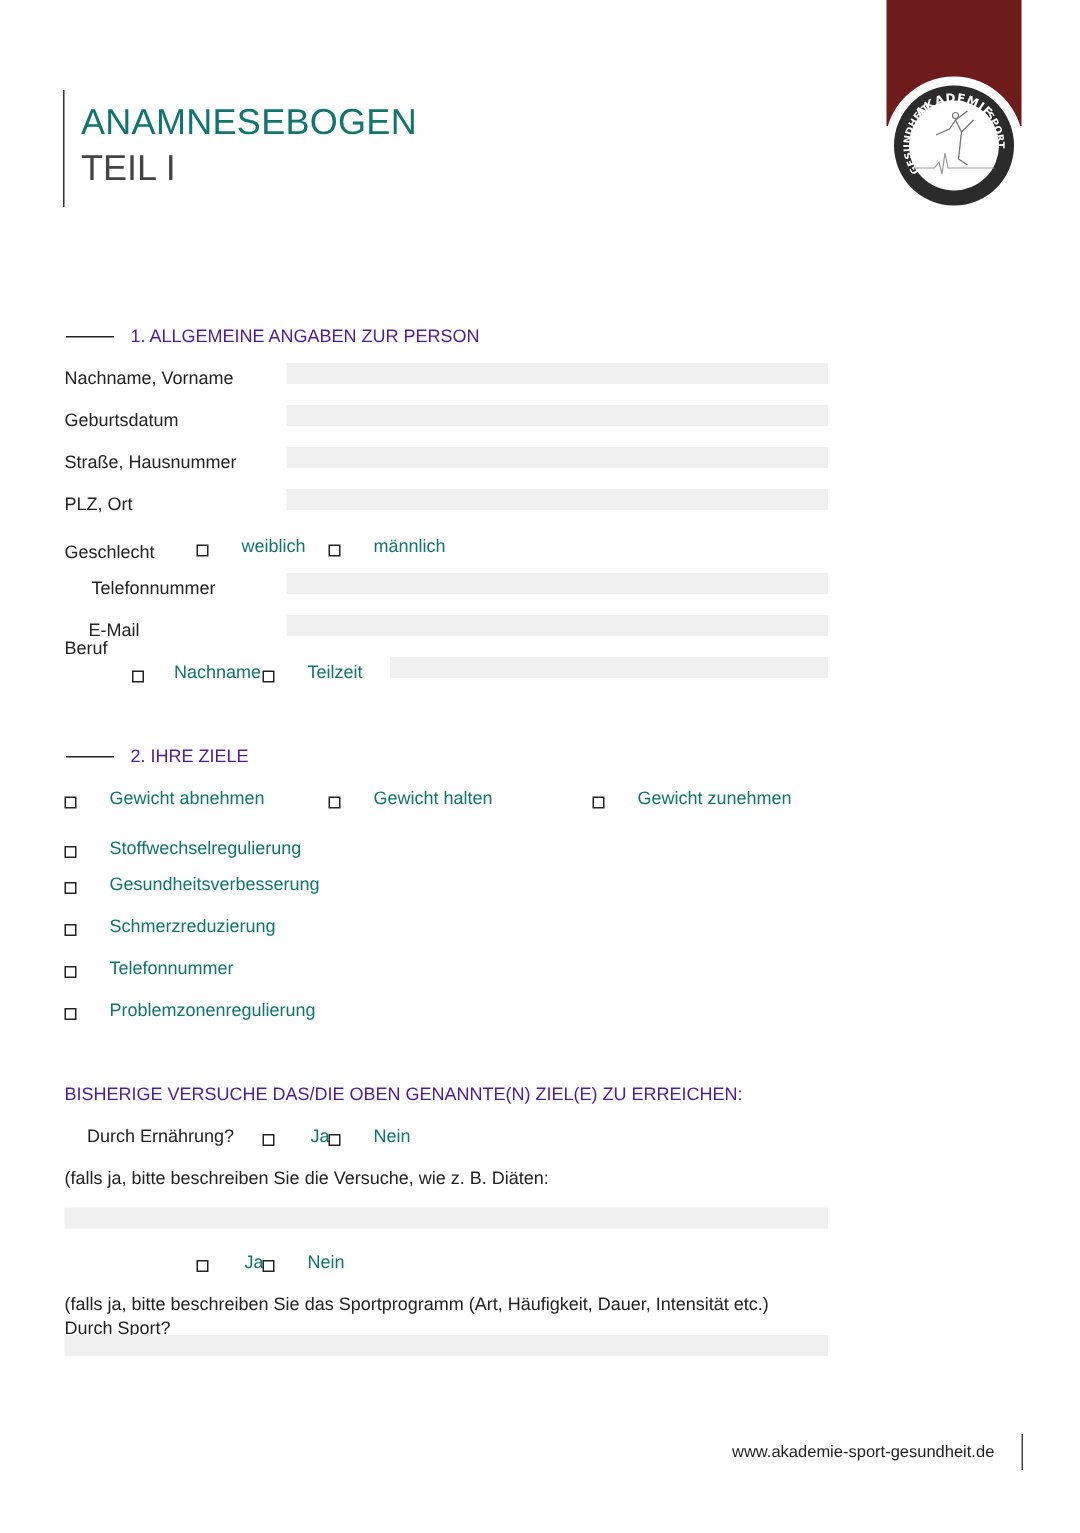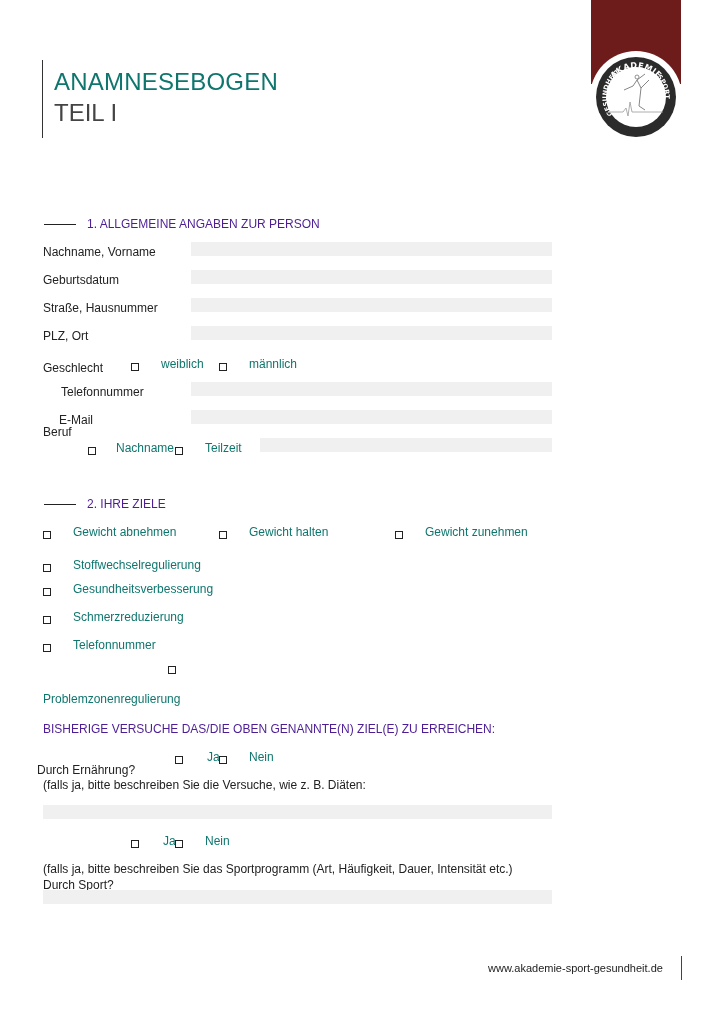--- a/index.html
+++ b/index.html
@@ -121,28 +121,28 @@
   <span>Gesundheitsverbesserung</span>
 </div>
 <div class="abs cb" style="left:43px; top:610px;">
   <span class="box"></span>
   <span>Schmerzreduzierung</span>
 </div>
 <div class="abs cb" style="left:43px; top:638px;">
   <span class="box"></span>
   <span>Telefonnummer</span>
 </div>
-<div class="abs cb" style="left:43px; top:666px;flex-direction:column;">
+<div class="abs cb" style="left:43px; top:666px;">
   <span class="box"></span>
   <span>Problemzonenregulierung</span>
 </div>
 
 <div class="abs sec-title" style="left:43px; top:722px;">BISHERIGE VERSUCHE DAS/DIE OBEN GENANNTE(N) ZIEL(E) ZU ERREICHEN:</div>
 
-<div class="abs lbl" style="left:37px; top:750px;margin-top:13px;">Durch Ernährung?</div>
+<div class="abs lbl" style="left:58px; top:750px;">Durch Ernährung?</div>
 <div class="abs cb" style="left:175px; top:750px;">
   <span class="box" style="margin-right:6px;"></span>
   <span>Ja</span>
 </div>
 <div class="abs cb" style="left:219px; top:750px;">
   <span class="box"></span>
   <span>Nein</span>
 </div>
 <div class="abs lbl" style="left:43px; top:778px;">(falls ja, bitte beschreiben Sie die Versuche, wie z. B. Diäten:</div>
 <div class="abs field" style="left:43px; top:805px; width:509px;"></div>

